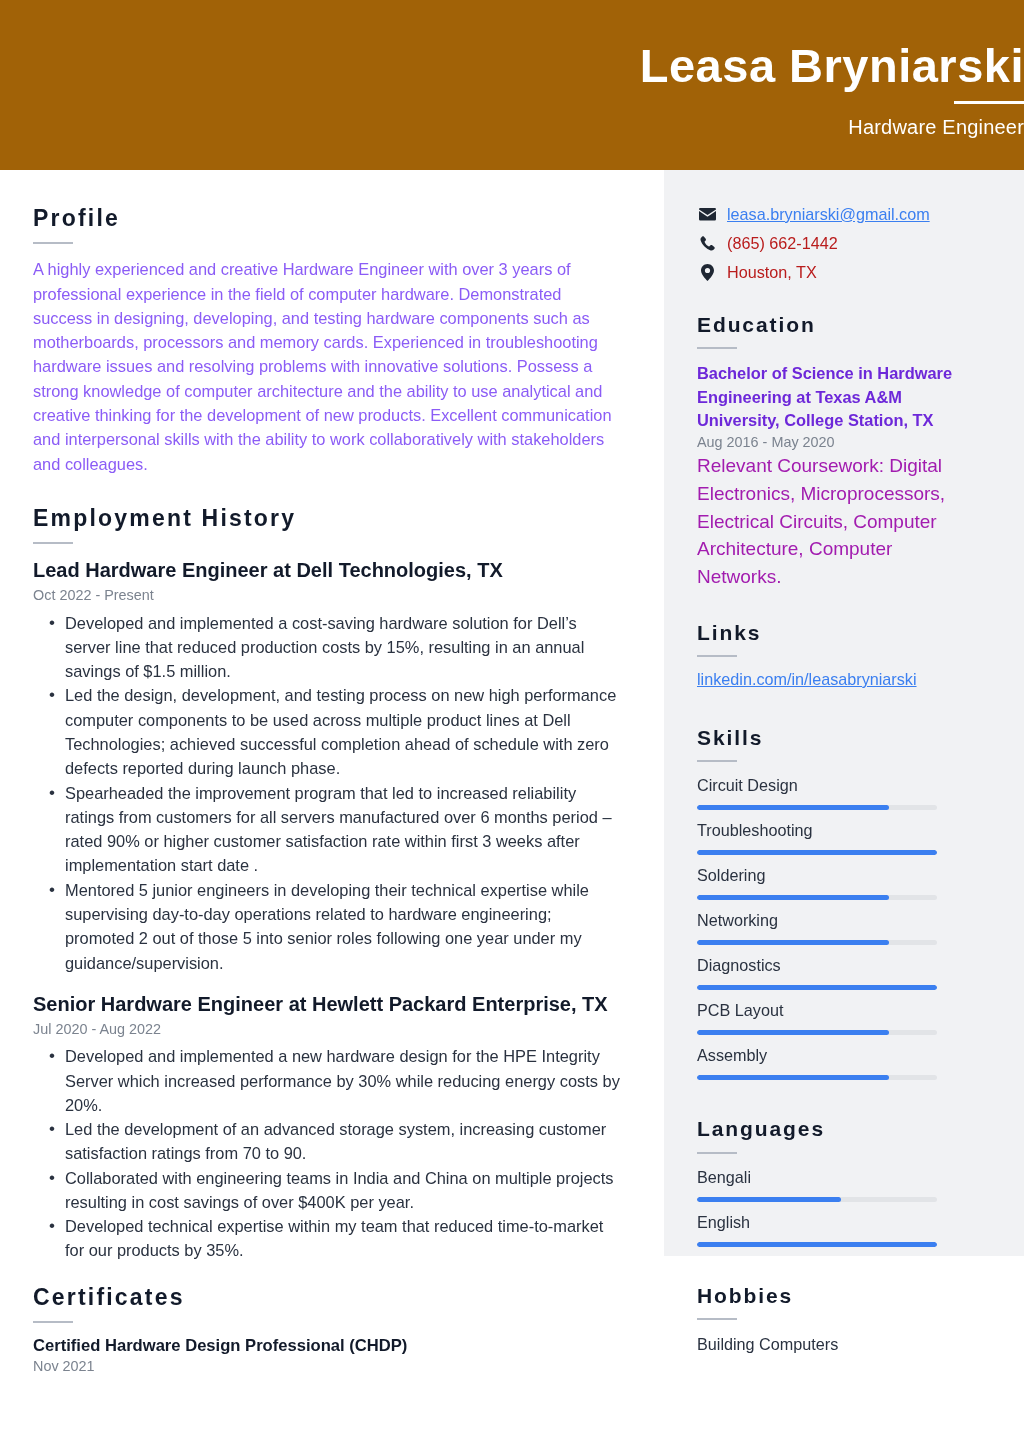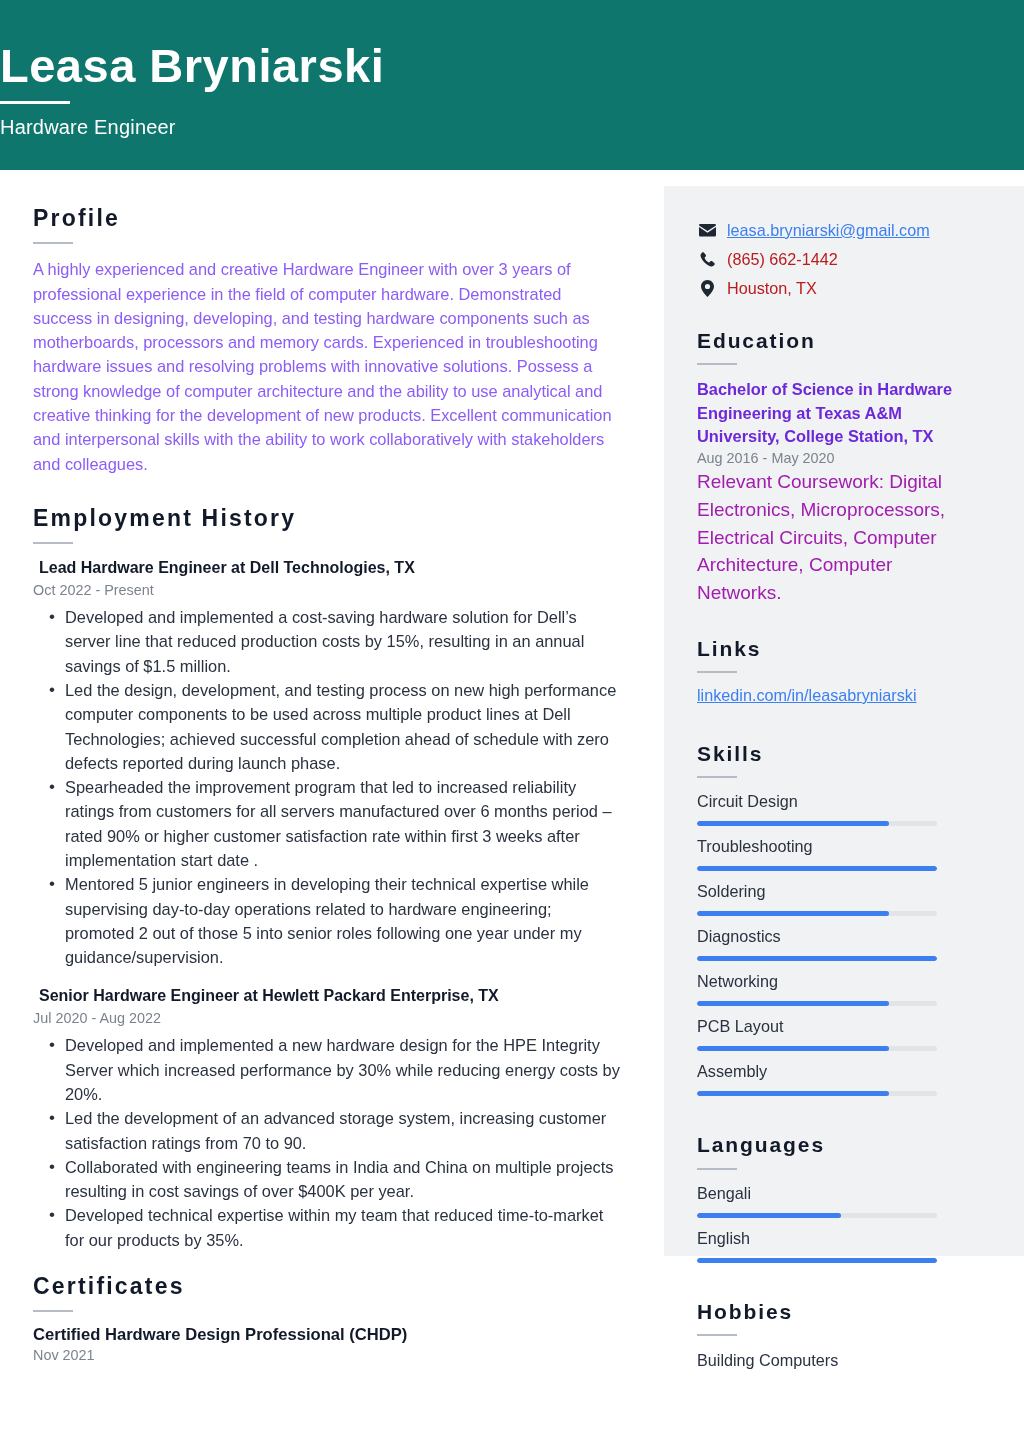--- a/index.html
+++ b/index.html
@@ -7,59 +7,59 @@
     width: 1024px; height: 1447px;
     font-family: "Liberation Sans", sans-serif;
     background: #ffffff;
     color: #1f2733;
   }
   .page { position: relative; width: 1024px; height: 1447px; overflow: hidden; background:#ffffff; }
 
   
   .header {
     height: 170px; width: 100%;
-    background: #0f766e;
+    background: #a16207;
     display: flex; flex-direction: column;
-    align-items: flex-start; justify-content: center;
+    align-items: flex-end; justify-content: center;
     padding-top: 10px;
   }
   .header-name {
     color: #ffffff;
     font-size: 47px;
     font-weight: 700;
     letter-spacing: 0.5px;
     line-height: 1.05;
   }
   .header-rule {
     width: 70px; height: 3px; background: #ffffff;
     margin: 11px 0 12px 0;
   }
   .header-title {
     color: #ffffff; font-size: 20px; font-weight: 400; letter-spacing: 0.2px;
   }
 
   
   .body-cols { display: flex; align-items: stretch; height: 1086px; }
   .col-main { width: 664px; padding: 36px 44px 0 33px; background:#ffffff; }
-  .col-side { width: 360px; background: #f1f2f4; padding: 34px 48px 0 33px; margin-top: 16px; }
+  .col-side { width: 360px; background: #f1f2f4; padding: 34px 48px 0 33px; }
 
   
   .sec { margin-bottom: 22px; }
   .sec-head {
     font-size: 23px; font-weight: 700; letter-spacing: 2.2px;
     color: #121a2a; line-height: 1.1;
   }
   .sec-head.small { font-size: 21px; letter-spacing: 1.9px; }
   .sec-rule { width: 40px; height: 2px; background: #b6bcc6; margin: 11px 0 13px 0; }
 
   
   .profile-text { font-size: 16.4px; line-height: 1.48; color: #8b5cf6; }
 
   .job { margin-bottom: 16px; }
-  .job-title { font-size: 16px; font-weight: 700; color: #121a2a; line-height: 1.35; margin-left: 6px; }
+  .job-title { font-size: 20px; font-weight: 700; color: #121a2a; line-height: 1.35; }
   .job-date { font-size: 14.4px; color: #7b838f; margin-top: 2px; line-height: 1.35; }
   ul.bullets { list-style: none; margin: 5px 0 0 0; padding: 0; }
   ul.bullets li {
     position: relative;
     padding-left: 32px;
     font-size: 16.4px; line-height: 1.48; color: #2a3240;
     margin-bottom: 0px;
   }
   ul.bullets li::before {
     content: "•"; position: absolute; left: 16px; top: -1px;
@@ -222,29 +222,29 @@
                 <div class="meter-fill" style="width: 100%;"></div>
               </div>
             </div>
             <div class="meter">
               <div class="meter-label">Soldering</div>
               <div class="meter-track">
                 <div class="meter-fill" style="width: 80%;"></div>
               </div>
             </div>
             <div class="meter">
+              <div class="meter-label">Networking</div>
+              <div class="meter-track">
+                <div class="meter-fill" style="width: 80%;"></div>
+              </div>
+            </div>
+            <div class="meter">
               <div class="meter-label">Diagnostics</div>
               <div class="meter-track">
                 <div class="meter-fill" style="width: 100%;"></div>
-              </div>
-            </div>
-            <div class="meter">
-              <div class="meter-label">Networking</div>
-              <div class="meter-track">
-                <div class="meter-fill" style="width: 80%;"></div>
               </div>
             </div>
             <div class="meter">
               <div class="meter-label">PCB Layout</div>
               <div class="meter-track">
                 <div class="meter-fill" style="width: 80%;"></div>
               </div>
             </div>
             <div class="meter">
               <div class="meter-label">Assembly</div>

